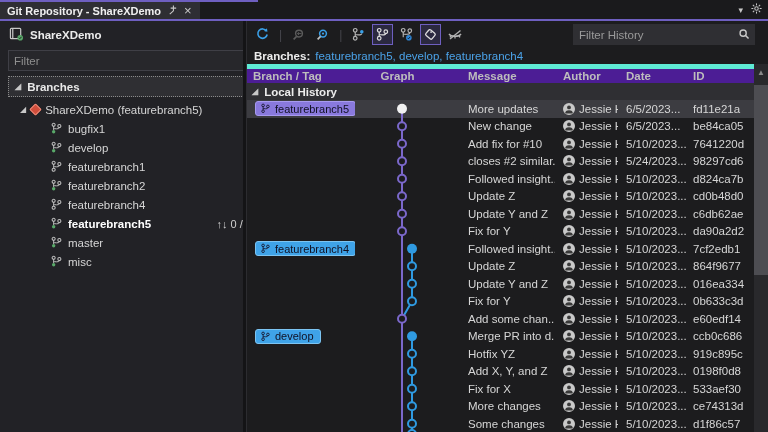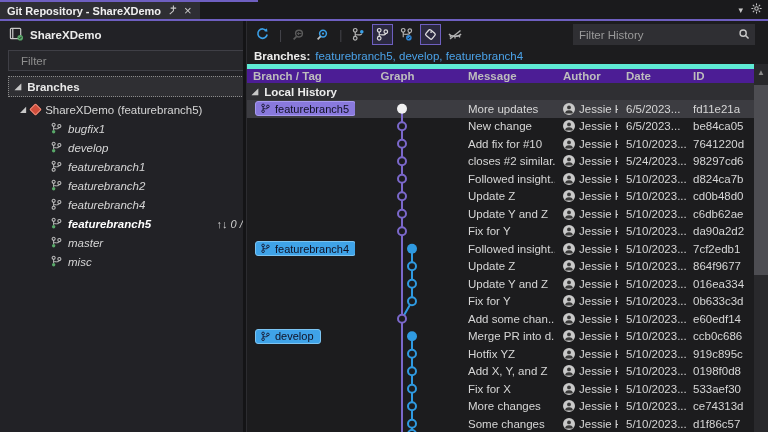--- a/index.html
+++ b/index.html
@@ -15,29 +15,29 @@
   .tab-ico { color:#c8c8c8; font-size:11px; line-height:1; cursor:default; }
   .tab-close { font-size:13px; }
   .win-icons { position:absolute; right:6px; top:3px; display:flex; gap:8px; align-items:center; color:#c8c8c8; }
   .hsep { position:absolute; top:19px; left:0; right:0; height:2px; background:#6e5fc0; }
 
   
   .left { position:absolute; top:21px; left:0; width:286px; bottom:0; background:#222226; }
   .repo-header { height:27px; display:flex; align-items:center; gap:6px; padding:0 9px; }
   .repo-name { font-weight:bold; color:#ececec; }
   .chev-left { margin-left:auto; color:#c8c8c8; font-size:13px; }
-  .filter-box { margin:2px 8px 0 8px; height:21px; background:#27272b; border:1px solid #3f3f46; display:flex; align-items:center; padding:0 12px; }
+  .filter-box { margin:2px 8px 0 8px; height:21px; background:#27272b; border:1px solid #3f3f46; display:flex; align-items:center; padding:0 5px; }
   .filter-box input { flex:1; background:transparent; border:none; outline:none; color:#bdbdbd; font-family:inherit; font-size:11.5px; }
   .filter-box input::placeholder { color:#8f8f8f; }
   .section-hdr { margin:5px 8px 0 8px; height:21px; background:#2f2f33; border:1px dotted #8a8a8a; display:flex; align-items:center; gap:6px; padding:0 6px; font-weight:bold; color:#e8e8e8; }
   .tri { color:#c8c8c8; font-size:8px; line-height:1; }
   .tree { margin-top:3px; }
   .trow { height:19px; display:flex; align-items:center; gap:5px; white-space:nowrap; }
   .trow.root-row { padding-left:20px; color:#e2e2e2; }
-  .trow.child { padding-left:50px;font-style:italic; }
+  .trow.child { padding-left:50px; }
   .trow.remote { padding-left:36px; }
   .trow .blabel { color:#d6d6d6; }
   .trow.bold .blabel { font-weight:bold; color:#ffffff; }
   .trow .sp { flex:1; }
   .counter { color:#d0d0d0; font-size:11px; margin-right:4px; }
   .eye { margin-right:12px; display:flex; align-items:center; }
   .diamond { width:9px; height:9px; background:#d14e3c; transform:rotate(45deg); border-radius:1.5px; box-shadow:inset 0 0 0 1px #e8907f; }
   .folder { position:relative; width:14px; height:11px; background:#b8985a; border-radius:1px; }
   .folder:before { content:""; position:absolute; top:-2px; left:0; width:6px; height:2px; background:#b8985a; border-radius:1px 1px 0 0; }
   .folder .badge { position:absolute; right:-3px; bottom:-3px; width:7px; height:7px; border-radius:50%; background:#2f86d6; border:1px solid #222226; }

